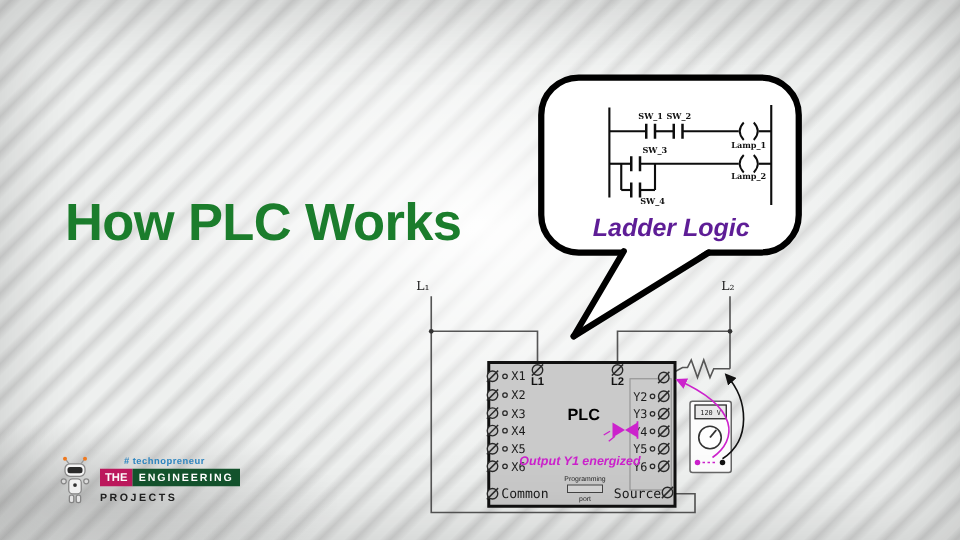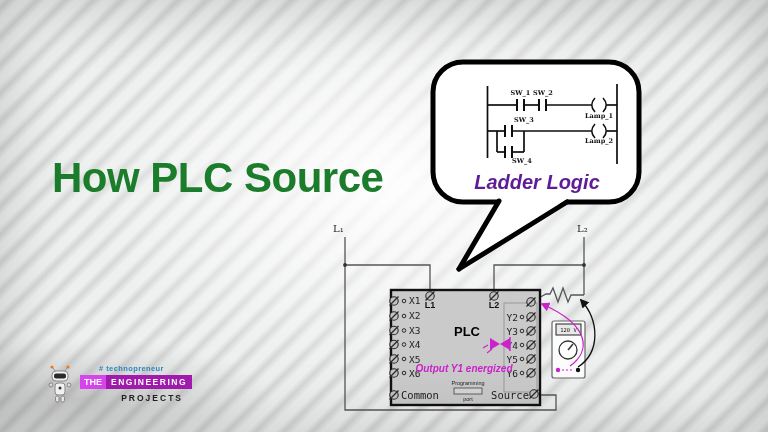--- a/index.html
+++ b/index.html
@@ -42,36 +42,36 @@
   .plcname{font-family:"Liberation Sans",sans-serif;font-size:13px;font-weight:bold;fill:#000;}
   .status{font-family:"Liberation Sans",sans-serif;font-size:10px;font-weight:bold;font-style:italic;fill:#cc22cc;}
   .microtxt{font-family:"Liberation Sans",sans-serif;font-size:5.5px;fill:#222;}
   .caption{font-family:"Liberation Sans",sans-serif;font-size:20px;font-weight:bold;font-style:italic;fill:#5e1d96;}
   .meter-display-txt{font-family:"DejaVu Sans Mono",monospace;font-size:5.5px;fill:#222;}
   
   .brand{position:absolute;left:44px;top:360px;width:150px;height:54px;}
   .brand .hashtag{position:absolute;left:36px;top:4px;width:103px;text-align:center;
     font-size:7.5px;font-weight:bold;color:#2e86c1;letter-spacing:0.4px;}
   .brand .blocks{position:absolute;left:36px;top:15px;display:flex;}
-  .brand .blk-the{background:#d946ef;color:#fff;font-size:9px;font-weight:bold;
+  .brand .blk-the{background:#be185d;color:#fff;font-size:9px;font-weight:bold;
     padding:2px 4px;line-height:10px;}
-  .brand .blk-eng{background:#a21caf;color:#fff;font-size:8.5px;font-weight:bold;
+  .brand .blk-eng{background:#14532d;color:#fff;font-size:8.5px;font-weight:bold;
     padding:2px 5px;line-height:10px;letter-spacing:1.5px;}
-  .brand .projects{position:absolute;left:36px;top:33px;width:103px;text-align:right;
+  .brand .projects{position:absolute;left:36px;top:33px;width:103px;
     font-size:8.5px;font-weight:bold;color:#222;letter-spacing:2px;}
   .robot{position:absolute;left:2px;top:2px;}
 </style>
 </head>
 <body>
 
 <div class="bg-stripes"></div>
 <div class="bg-glow"></div>
 <div class="corner-shade"></div>
 
-<h1 class="page-title">How PLC Source</h1>
+<h1 class="page-title">How PLC Works</h1>
 
 <svg width="768" height="432" viewBox="0 0 768 432">
   <defs>
     <marker id="arrowM" viewBox="0 0 10 10" refX="8" refY="5" markerWidth="7" markerHeight="7" orient="auto">
       <path d="M0,0 L10,5 L0,10 z" fill="#cc22cc"></path>
     </marker>
     <marker id="arrowB" viewBox="0 0 10 10" refX="8" refY="5" markerWidth="7" markerHeight="7" orient="auto">
       <path d="M0,0 L10,5 L0,10 z" fill="#111"></path>
     </marker>
   </defs>

